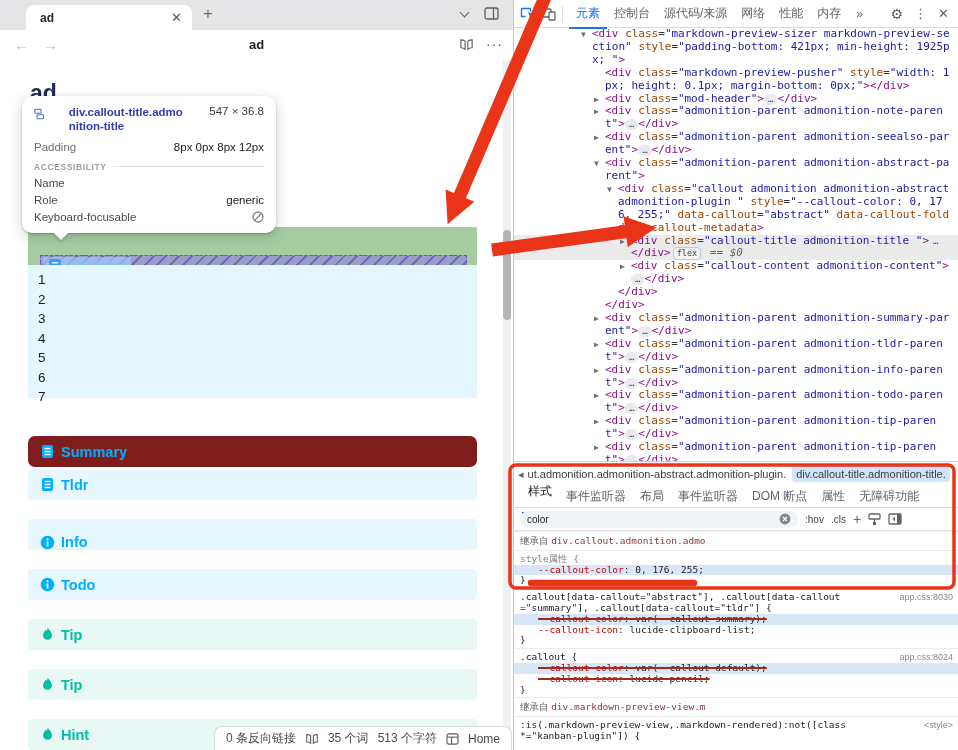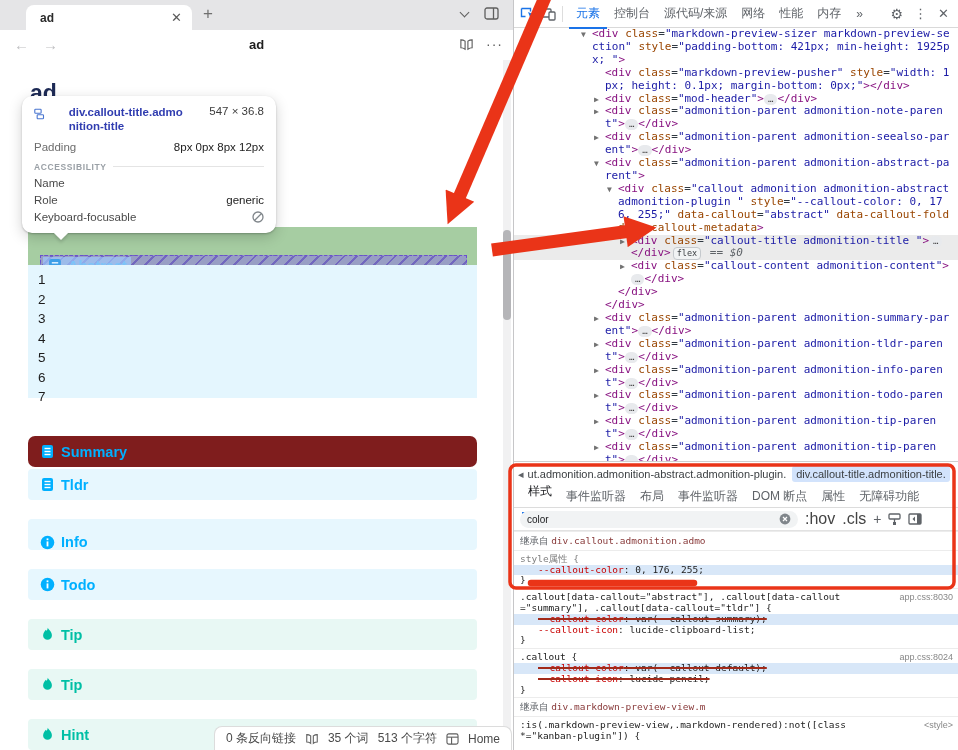--- a/index.html
+++ b/index.html
@@ -105,21 +105,21 @@
   #style-tabs { position:absolute; left:0; top:486px; width:445px; height:22px; border-bottom:1px solid #dcdcdc;
                 display:flex; align-items:center; gap:2px; padding:0 8px; }
   .s-tab { font-size:12px; color:#5f6368; padding:3px 6px 4px; white-space:nowrap; }
   .s-tab.active { color:#202124; border-bottom:2px solid #1a73e8; padding-bottom:12px; }
 
   #filter-row { position:absolute; left:0; top:508px; width:445px; height:23px; border-bottom:1px solid #e2e2e2;
                 display:flex; align-items:center; padding:0 6px; gap:7px; }
   #filter-input { width:278px; height:17px; background:#f1f3f4; border-radius:10px; display:flex;
                   align-items:center; padding:0 7px; font-size:10px; color:#202124; }
   #filter-input .clr { margin-left:auto; color:#80868b; }
-  .fr-btn { font-size:16px; color:#444; }
+  .fr-btn { font-size:10px; color:#444; }
   .fr-plus { font-size:14px; color:#5f6368; line-height:10px; }
 
   #styles-pane { position:absolute; left:0; top:531px; width:445px; height:219px; overflow:hidden;
                  font-family:"DejaVu Sans Mono","Liberation Mono",monospace; font-size:9.5px; line-height:10.8px; }
   .sty-inh { padding:4px 6px 3px; font-family:"Liberation Sans",sans-serif; font-size:9.5px; color:#5f6368;
              border-top:1px solid #ececec; }
   .sty-inh .lnk { font-family:"DejaVu Sans Mono",monospace; color:#883939; }
   .sty-rule { border-top:1px solid #ececec; padding:3px 0 2px; }
   .sel-row { padding:0 6px; display:flex; }
   .sel-text { max-width:330px; word-break:break-all; color:#222; white-space:pre-wrap; }

